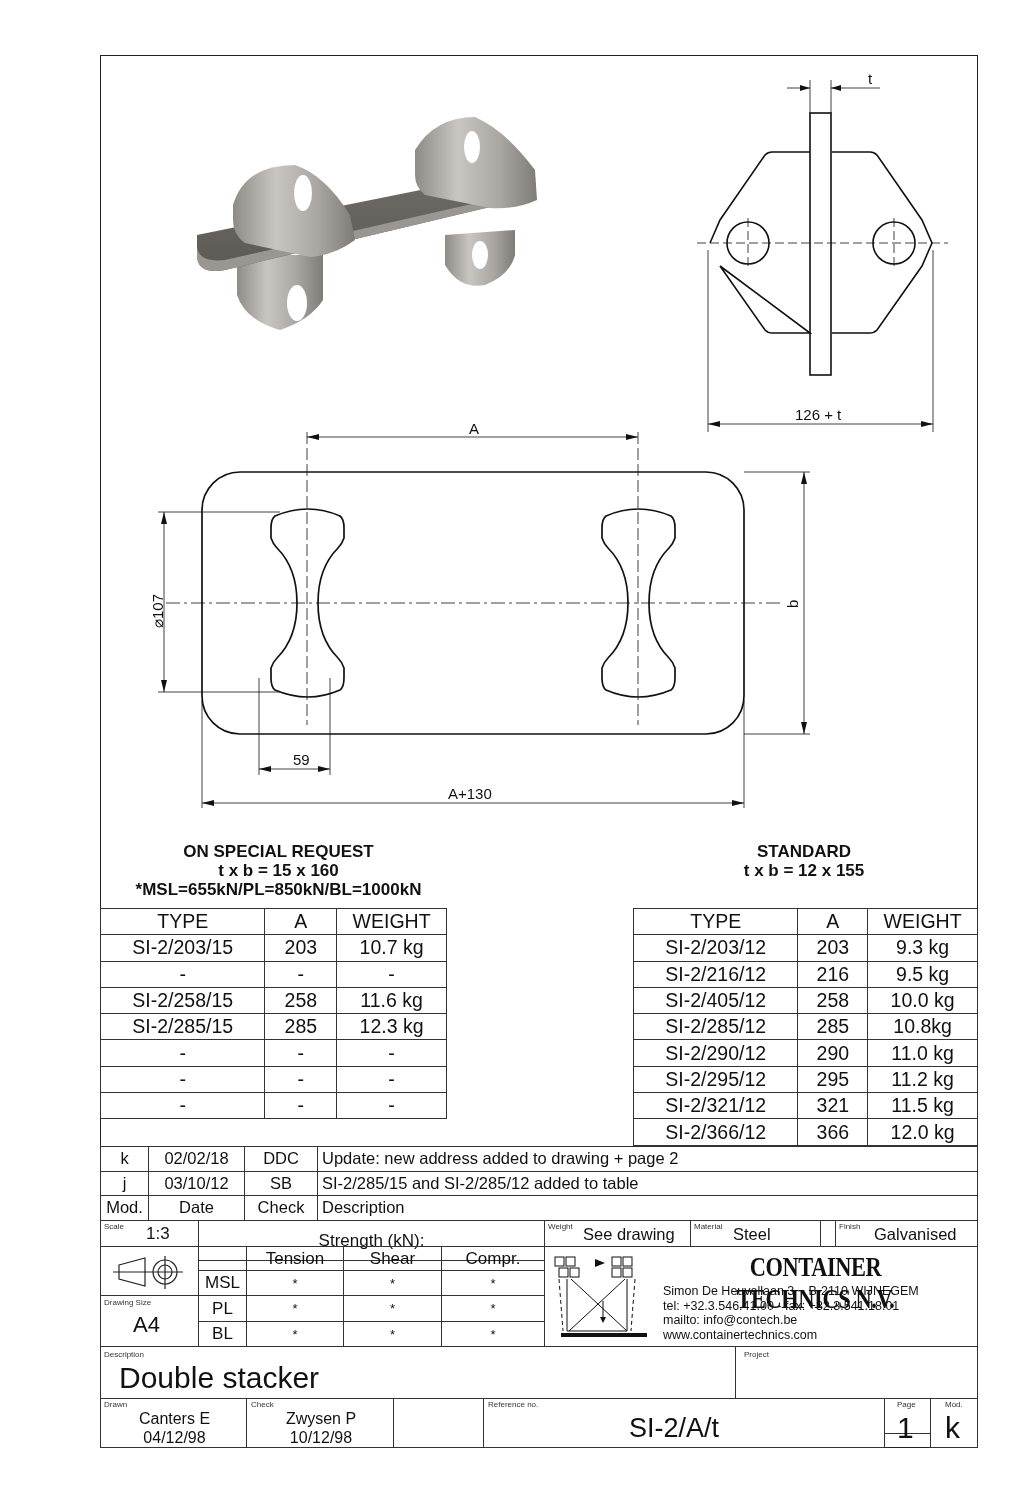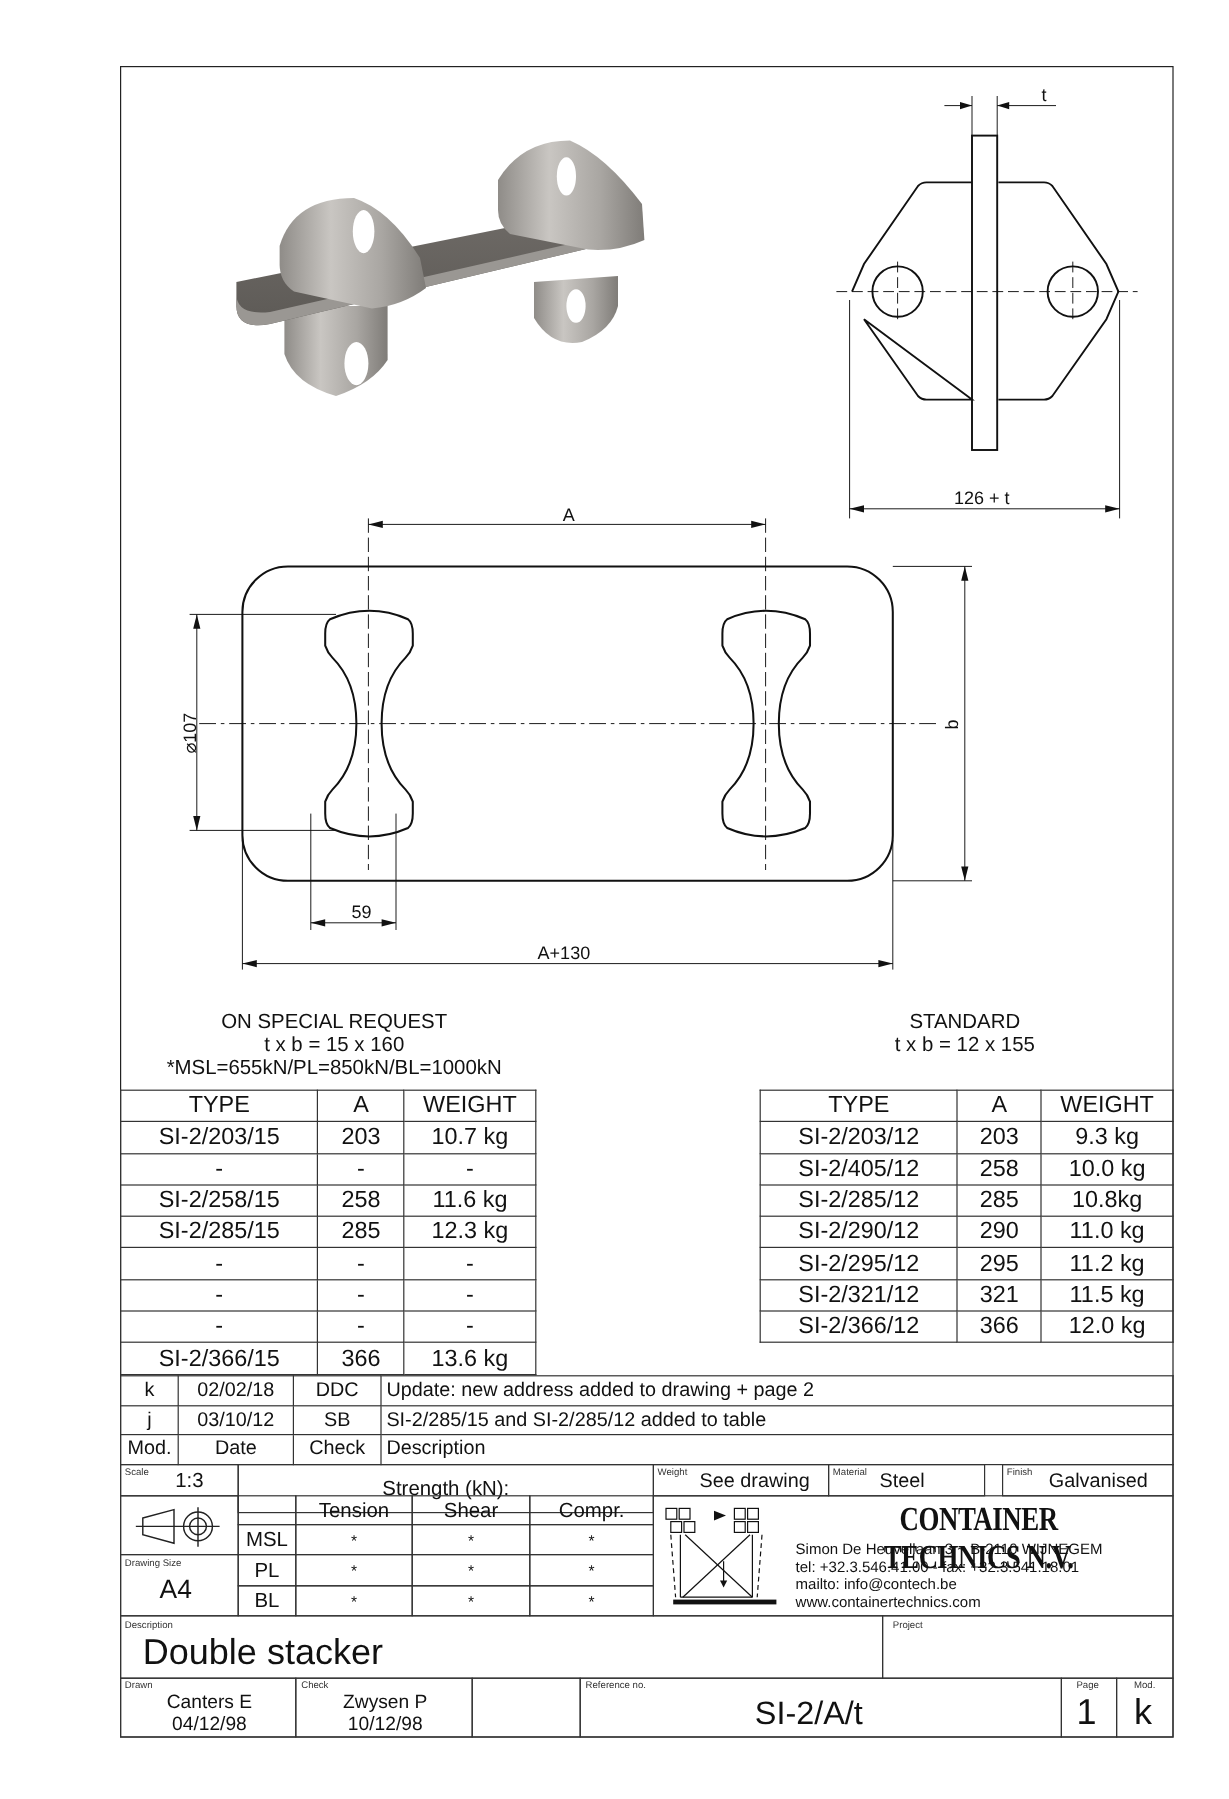--- a/index.html
+++ b/index.html
@@ -1,20 +1,20 @@
 <!DOCTYPE html>
 <html><head>
 <meta charset="utf-8">
 <style>
   html, body { margin:0; padding:0; background:#ffffff; }
   body { width:1024px; height:1499px; position:relative; font-family:"Liberation Sans", sans-serif; color:#111; overflow:hidden; }
   .frame { position:absolute; left:100px; top:55px; width:878px; height:1393px; border:1.5px solid #222; box-sizing:border-box; }
   .abs { position:absolute; }
   svg text { font-family:"Liberation Sans", sans-serif; fill:#111; }
-  .hdr { position:absolute; text-align:center; font-size:17px; line-height:19px; }
+  .hdr { position:absolute; text-align:center; font-size:17px; line-height:19px;font-weight:bold; }
   table.parts { position:absolute; border-collapse:collapse; font-size:19.5px; }
   table.parts td, table.parts th { border:1px solid #333; text-align:center; font-weight:normal; padding:0; height:25.3px; line-height:25px;margin-top:44px; }
   .rev { position:absolute; left:100px; width:878px; border-collapse:collapse; font-size:16.5px; }
   .rev td { border:1px solid #333; padding:0; height:23.6px; line-height:23px; }
   .small-label { position:absolute; font-size:8px; color:#333; }
   .cell { position:absolute; box-sizing:border-box; border:1px solid #333; }
   .ctr { display:flex; align-items:center; justify-content:center; }
 </style>
 </head>
 <body>
@@ -175,44 +175,44 @@
   <tr>
         <td>-</td>
         <td>-</td>
         <td>-</td>
       </tr>
   <tr>
         <td>-</td>
         <td>-</td>
         <td>-</td>
       </tr>
-  <tr>
-        <td>SI-2/366/15</td>
-        <td>366</td>
-        <td>13.6 kg</td>
-      </tr>
 </tbody>
   </table>
 
 <table class="parts" style="left:633px;top:908px;width:345px">
   <colgroup>
       <col style="width:165px">
       <col style="width:70px">
       <col style="width:110px">
     </colgroup>
   <tbody>
       <tr>
     <th>TYPE</th>
     <th>A</th>
     <th>WEIGHT</th>
   </tr>
   <tr>
         <td>SI-2/203/12</td>
         <td>203</td>
         <td>9.3 kg</td>
+      </tr>
+  <tr>
+        <td>SI-2/216/12</td>
+        <td>216</td>
+        <td>9.5 kg</td>
       </tr>
   <tr>
         <td>SI-2/405/12</td>
         <td>258</td>
         <td>10.0 kg</td>
       </tr>
   <tr>
         <td>SI-2/285/12</td>
         <td>285</td>
         <td>10.8kg</td>
@@ -377,20 +377,20 @@
   <div class="abs" style="left:0;top:10px;width:148px;text-align:center;font-size:16px;line-height:19px">
     <div>Zwysen P</div>
     <div>10/12/98</div>
   </div>
 </div>
 <div class="cell" style="left:393px;top:1398px;width:91px;height:50px"></div>
 <div class="cell" style="left:483px;top:1398px;width:402px;height:50px">
   <span class="small-label" style="left:4px;top:1px">Reference no.</span>
   <span class="abs" style="left:145px;top:14px;font-size:27px">SI-2/A/t</span>
 </div>
-<div class="cell" style="left:884px;top:1398px;width:47px;height:50px">
+<div class="cell" style="left:884px;top:1398px;width:47px;height:36px">
   <span class="small-label" style="left:12px;top:1px">Page</span>
   <span class="abs" style="left:12px;top:12px;font-size:30px">1</span>
 </div>
 <div class="cell" style="left:930px;top:1398px;width:48px;height:50px">
   <span class="small-label" style="left:14px;top:1px">Mod.</span>
   <span class="abs" style="left:14px;top:12px;font-size:30px">k</span>
 </div>
 
 </body></html>

